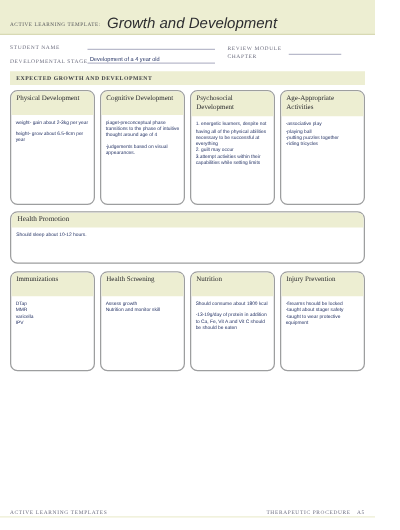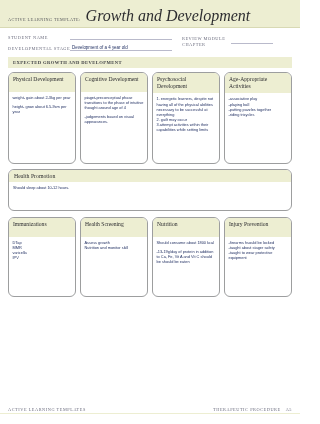--- a/index.html
+++ b/index.html
@@ -36,23 +36,23 @@
   .alt-label {
     font-family: "Liberation Serif", serif;
     font-size: 4.2px;
     letter-spacing: 0.45px;
     color: #55565a;
     text-transform: uppercase;
     padding-bottom: 3.5px;
     white-space: nowrap;
   }
   .masthead-title {
-    font-family: Liberation Serif, serif;
+    font-family: Liberation Sans, sans-serif;
     font-style: italic;
-    font-size: 16px;
+    font-size: 12px;
     color: #2d2d30;
     margin-left: 5px;
     line-height: 1;
     padding-bottom: 1px;
     white-space: nowrap;
   }
 
   
   .info-strip {
     position: relative;

